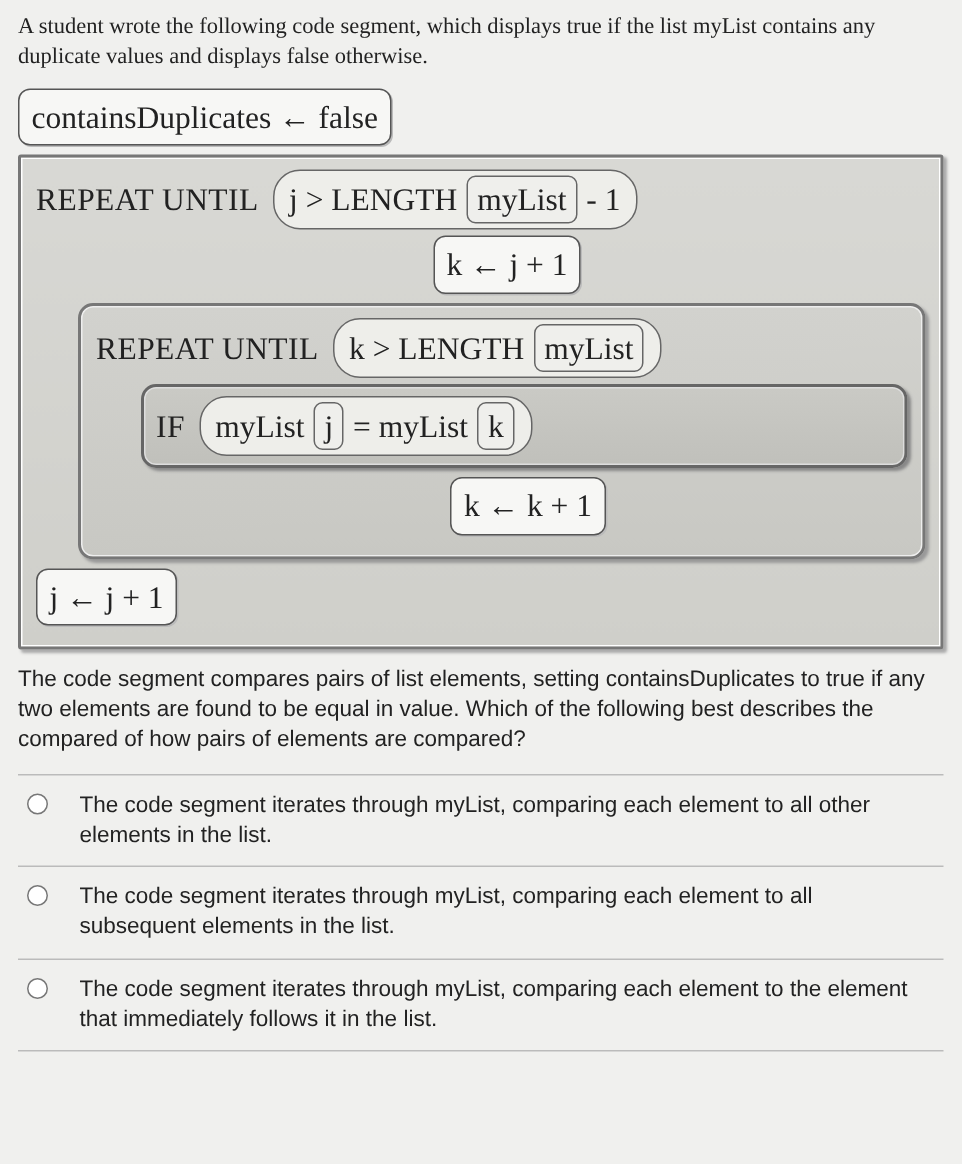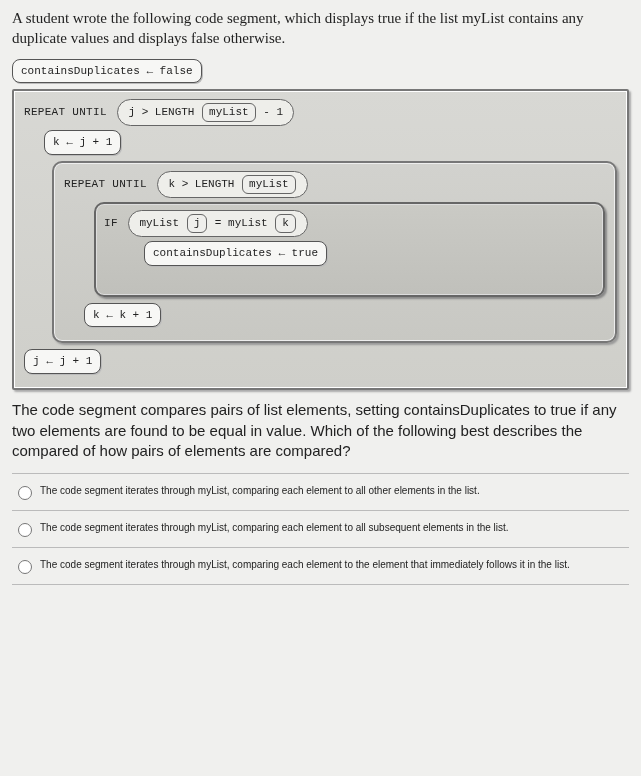--- a/index.html
+++ b/index.html
@@ -7,22 +7,22 @@
       font-family: -apple-system, Helvetica, Arial, sans-serif;
       background: #f0f0ee;
       width: 641px;
       padding: 8px 12px;
       color: #222;
       font-size: 15px;
       line-height: 1.35;
     }
     .intro { margin-bottom: 8px; font-family: Liberation Serif, serif; }
     .code-area {
-      font-family: Liberation Mono, monospace;
-      font-size: 11px;
+      font-family: Liberation Serif, serif;
+      font-size: 21px;
       margin-bottom: 10px;
     }
     .blk {
       display: inline-block;
       border: 1.5px solid #555;
       border-radius: 8px;
       padding: 4px 8px;
       background: #f7f7f5;
       margin: 2px 0;
       box-shadow: 1px 1px 0 #bbb;
@@ -40,39 +40,39 @@
       border: 2px solid #777;
       border-radius: 10px;
       padding: 8px 10px 10px 10px;
       margin: 4px 0 4px 28px;
       background: linear-gradient(#d2d2ce,#c8c8c3);
       box-shadow: inset 0 0 0 1px #eee, 2px 2px 2px #999;
     }
     .nest3 {
       border: 2px solid #666;
       border-radius: 10px;
-      padding: 6px 8px 25px 8px;
+      padding: 6px 8px 6px 8px;
       margin: 4px 0 4px 30px;
       background: linear-gradient(#cacac5,#c0c0bb);
       box-shadow: inset 0 0 0 1px #ddd, 2px 2px 2px #888;
     }
     .sub { display:inline-block; border:1.5px solid #666; border-radius:6px; padding:1px 6px; background:#efefec; margin:0 1px;}
     .cond {
       display:inline-block; border:1.5px solid #666; border-radius:18px;
       padding:3px 10px; background:#eeeeea; margin-left:4px;
     }
     .kw { letter-spacing: .3px; }
-    .indent1 { margin-left: 20px; }
+    .indent1 { margin-left: 35px; text-align: center; }
     .indent2 { margin-left: 40px; }
     .qtext { margin: 6px 0 12px 0; }
     .opt {
       border-top: 1px solid #bbb;
       padding: 10px 6px 10px 6px;
-      display:flex; align-items:flex-start; gap:8px;
-      font-size: 10px;
+      display:flex; align-items:flex-start; gap:21px;
+      font-size: 15px;
     }
     .opt:last-child { border-bottom: 1px solid #bbb;}
     .radio {
       width:14px; height:14px; border:1.5px solid #777; border-radius:50%;
       flex:0 0 14px; margin-top:2px; background:#fff;
     }
   </style>
 </head>
 <body>
 
@@ -100,21 +100,20 @@
 
       <div class="nest3">
         <span class="kw">IF</span>
         <span class="cond">
           <span>myList</span>
           <span class="sub">j</span>
           <span> = </span>
           <span>myList</span>
           <span class="sub">k</span>
         </span>
-        <div class="row indent2"><span class="blk">containsDuplicates ← true</span></div>
       </div>
 
       <div class="row indent1"><span class="blk">k ← k + 1</span></div>
     </div>
 
     <div class="row" style=""><span class="blk">j ← j + 1</span></div>
   </div>
 
 </div>
 

